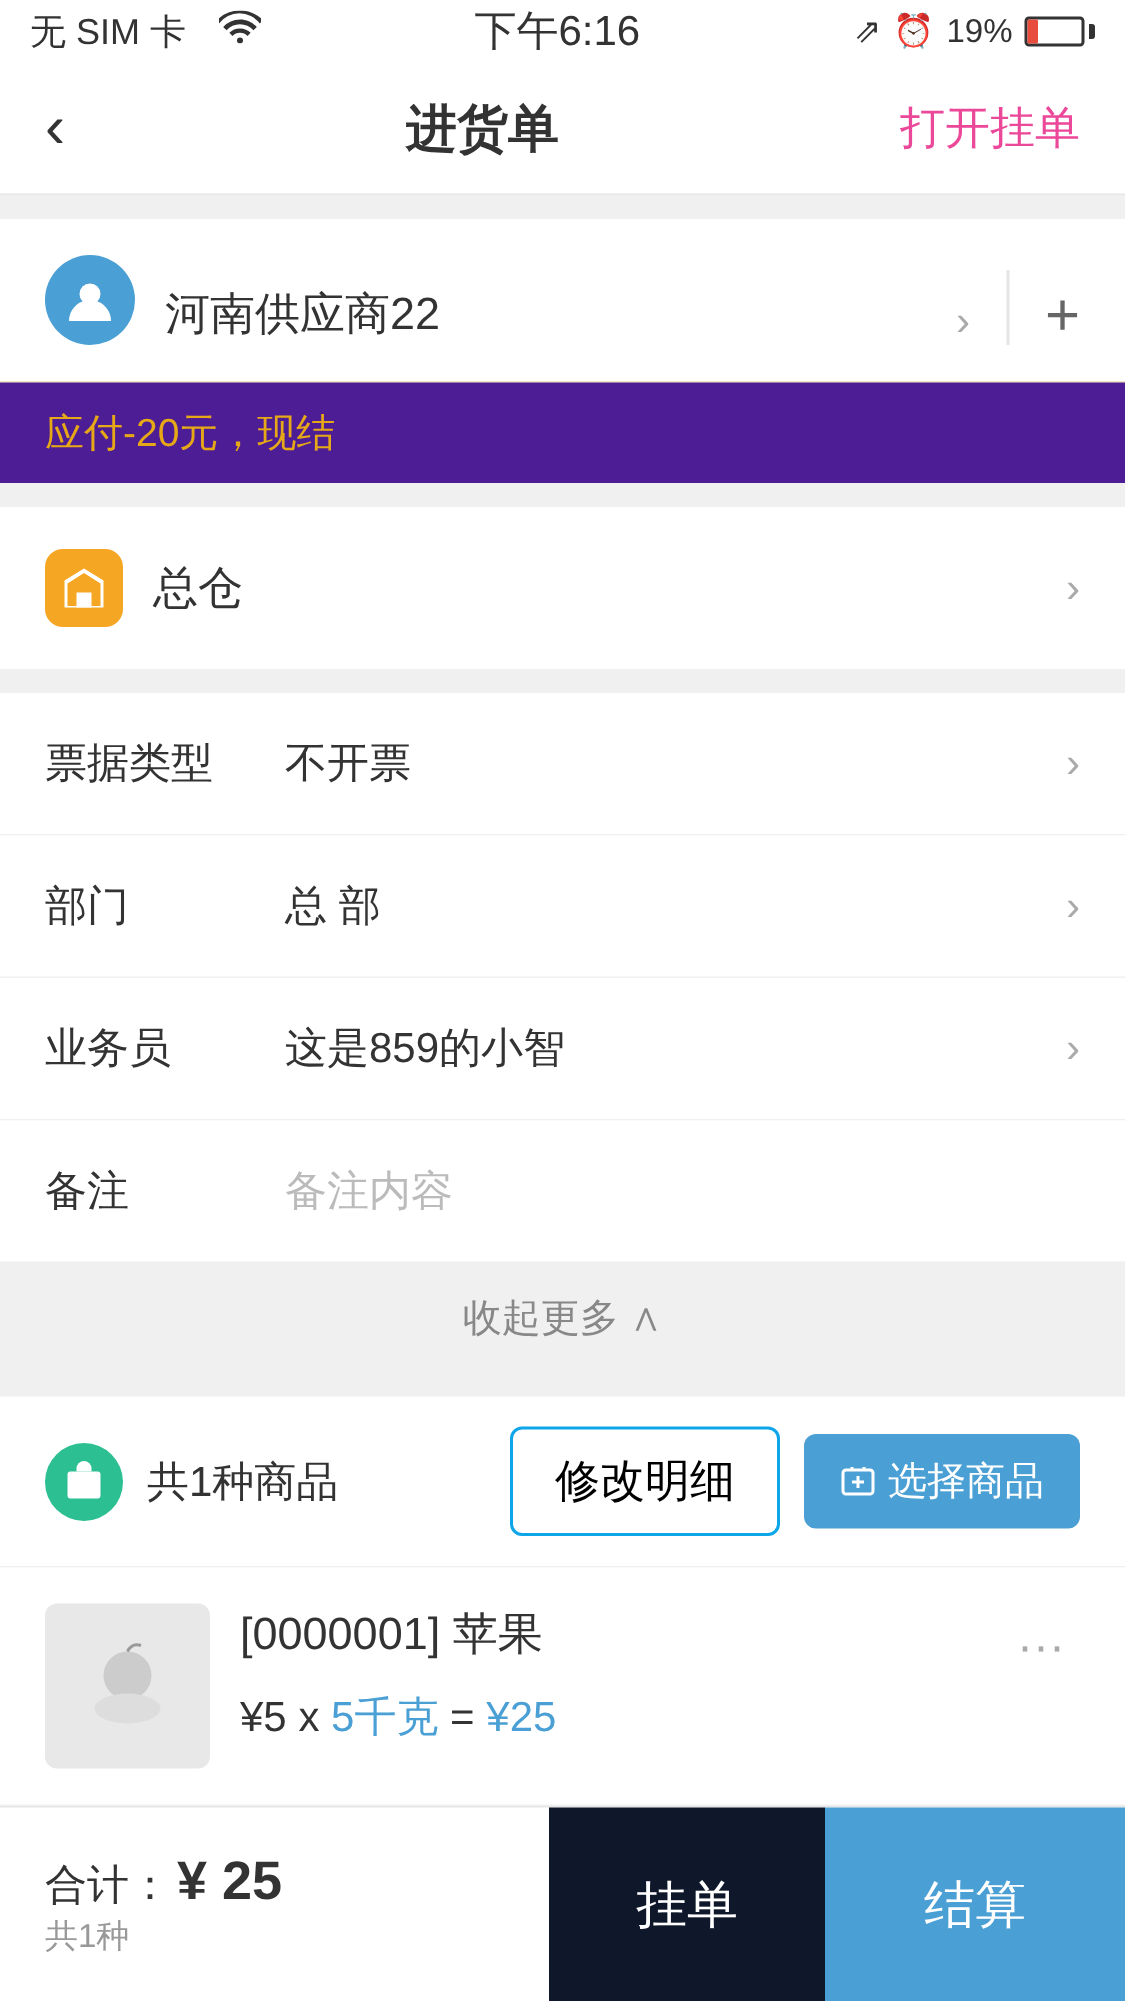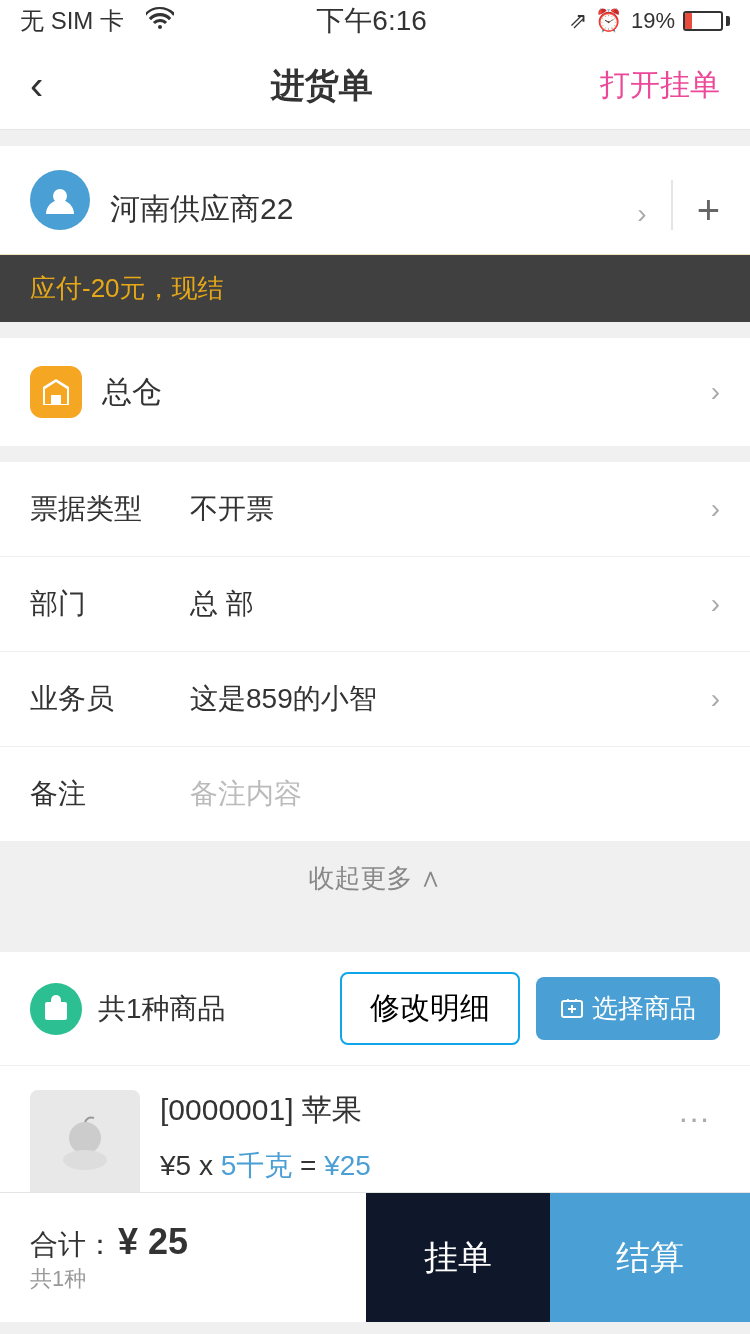--- a/index.html
+++ b/index.html
@@ -112,21 +112,21 @@
       margin: 0 24px;
     }
     .supplier-add {
       font-size: 40px;
       color: #666;
       line-height: 1;
     }
 
     
     .notice-bar {
-      background: #404040;
+      background: #4c1d95;
       padding: 16px 30px;
       font-size: 26px;
       color: #e6a817;
       border-top: 1px solid #f5e5c0;
     }
 
     
     .section-row {
       display: flex;
       align-items: center;
@@ -186,21 +186,20 @@
       cursor: pointer;
     }
 
     
     .product-header {
       background: #fff;
       display: flex;
       align-items: center;
       padding: 20px 30px;
       border-bottom: 1px solid #f0f0f0;
-      margin-top: 21px;
     }
     .product-icon {
       width: 52px; height: 52px;
       border-radius: 50%;
       background: #2bbf91;
       display: flex; align-items: center; justify-content: center;
       margin-right: 16px;
       flex-shrink: 0;
     }
     .product-icon svg { width: 30px; height: 30px; fill: #fff; }
@@ -267,21 +266,21 @@
       font-size: 32px;
       color: #aaa;
       padding: 10px;
       cursor: pointer;
     }
 
     
     .bottom-spacer { height: 130px; }
     .bottom-bar {
       position: fixed;
-      bottom: 12px;
+      bottom: 0;
       width: 750px;
       height: 130px;
       display: flex;
       background: #fff;
       border-top: 1px solid #e5e5e5;
     }
     .bottom-total {
       flex: 1;
       display: flex;
       flex-direction: column;

